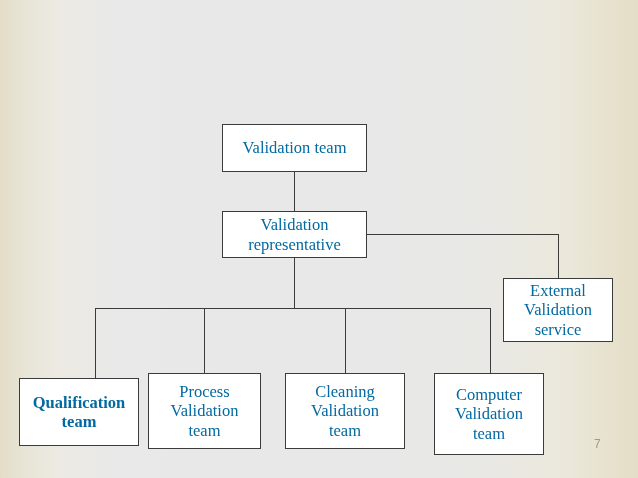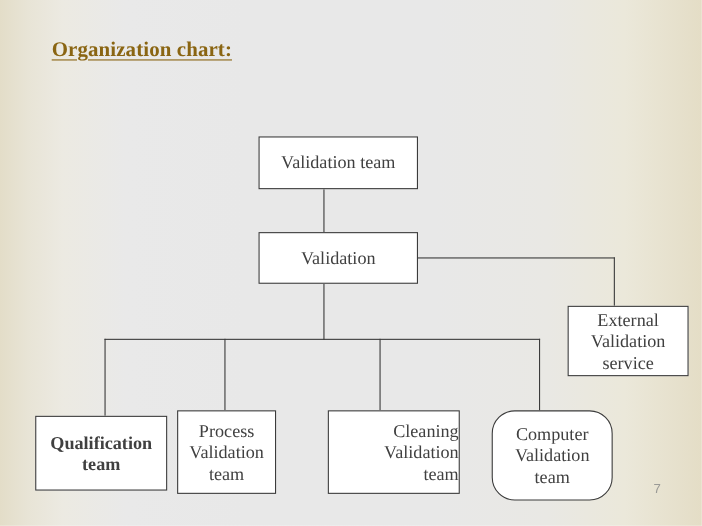--- a/index.html
+++ b/index.html
@@ -49,38 +49,37 @@
   .node {
     position: absolute;
     box-sizing: border-box;
     background: #ffffff;
     border: 1.3px solid #3b3b3b;
     display: flex;
     flex-direction: column;
     align-items: center;
     justify-content: center;
     text-align: center;
-    color: #404040;
+    color: #0369a1;
     font-size: 16.5px;
     line-height: 1.18;
     z-index: 3;
-    margin-left: 13px;
   }
   .node .ln {
     display: block;
     white-space: nowrap;
   }
 
   #node-validation-team   { left: 222px; top: 124px; width: 145px; height: 48px; }
   #node-validation-rep    { left: 222px; top: 211px; width: 145px; height: 47px; }
   #node-external          { left: 503px; top: 278px; width: 110px; height: 64px; }
   #node-qualification     { left: 19px;  top: 378px; width: 120px; height: 68px; font-weight: bold; }
-  #node-process           { left: 148px; top: 373px; width: 90px; height: 76px; }
-  #node-cleaning          { left: 285px; top: 373px; width: 120px; height: 76px; align-items: flex-end; }
-  #node-computer          { left: 434px; top: 373px; width: 110px; height: 82px; border-radius: 21px; }
+  #node-process           { left: 148px; top: 373px; width: 113px; height: 76px; }
+  #node-cleaning          { left: 285px; top: 373px; width: 120px; height: 76px; }
+  #node-computer          { left: 434px; top: 373px; width: 110px; height: 82px; }
 
   
   .line {
     position: absolute;
     background: #3b3b3b;
     z-index: 1;
   }
   .vline { width: 1.3px; }
   .hline { height: 1.3px; }
 
@@ -107,38 +106,38 @@
     font-size: 12px;
     color: #9a9a96;
     font-family: "Liberation Sans", sans-serif;
   }
 </style>
 </head>
 <body>
 
 <div id="slide">
 
-  <div id="chart-title">Organization chart:</div>
 
   <div class="line vline" id="link-top-to-rep"></div>
   <div class="line vline" id="link-rep-to-bus"></div>
   <div class="line hline" id="link-bus"></div>
   <div class="line vline" id="link-bus-qual"></div>
   <div class="line vline" id="link-bus-process"></div>
   <div class="line vline" id="link-bus-cleaning"></div>
   <div class="line vline" id="link-bus-computer"></div>
   <div class="line hline" id="link-rep-right"></div>
   <div class="line vline" id="link-external-down"></div>
 
   <div class="node" id="node-validation-team">
     <span class="ln">Validation team</span>
   </div>
 
   <div class="node" id="node-validation-rep">
     <span class="ln">Validation</span>
+    <span class="ln">representative</span>
   </div>
 
   <div class="node" id="node-external">
     <span class="ln">External</span>
     <span class="ln">Validation</span>
     <span class="ln">service</span>
   </div>
 
   <div class="node" id="node-qualification">
     <span class="ln">Qualification</span>

